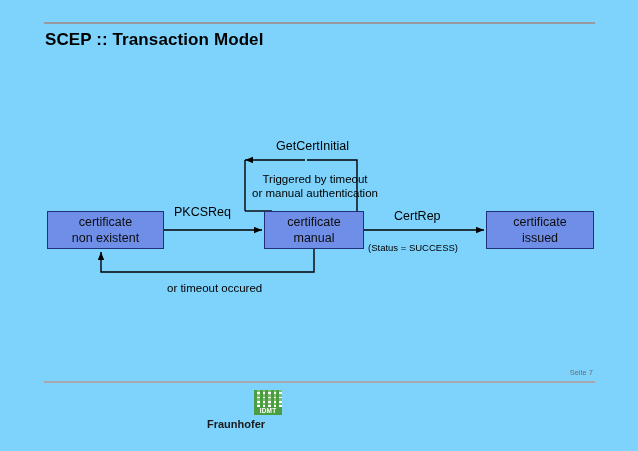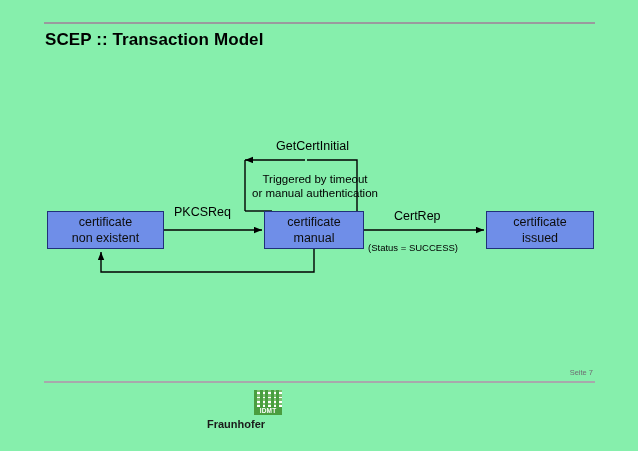--- a/index.html
+++ b/index.html
@@ -13,21 +13,21 @@
     position: relative;
     overflow: hidden;
     font-family: "Liberation Sans", sans-serif;
     color: #000000;
   }
 
   
   .slide {
     position: absolute;
     inset: 0;
-    background: #86efac;
+    background: #7dd3fc;
   }
 
   .rule {
     position: absolute;
     left: 44px;
     width: 551px;
     height: 0;
     border-top: 2px solid #9a9a9e;
   }
   .rule-top    { top: 22px; }
@@ -256,20 +256,21 @@
       <div>or manual authentication</div>
     </div>
 
     <div class="edge-label lbl-pkcsreq">PKCSReq</div>
 
     <div class="edge-label lbl-certrep-ok">CertRep</div>
 
     <div class="edge-label small lbl-status-success">(Status = SUCCESS)</div>
 
 
+    <div class="lbl-timeout">or timeout occured</div>
 
   </div>
 
   <div class="rule rule-bottom"></div>
 
   <div class="page-number">Seite 7</div>
 
   <div class="logo">
     <div class="logo-mark">
       <div class="logo-grid"></div>

